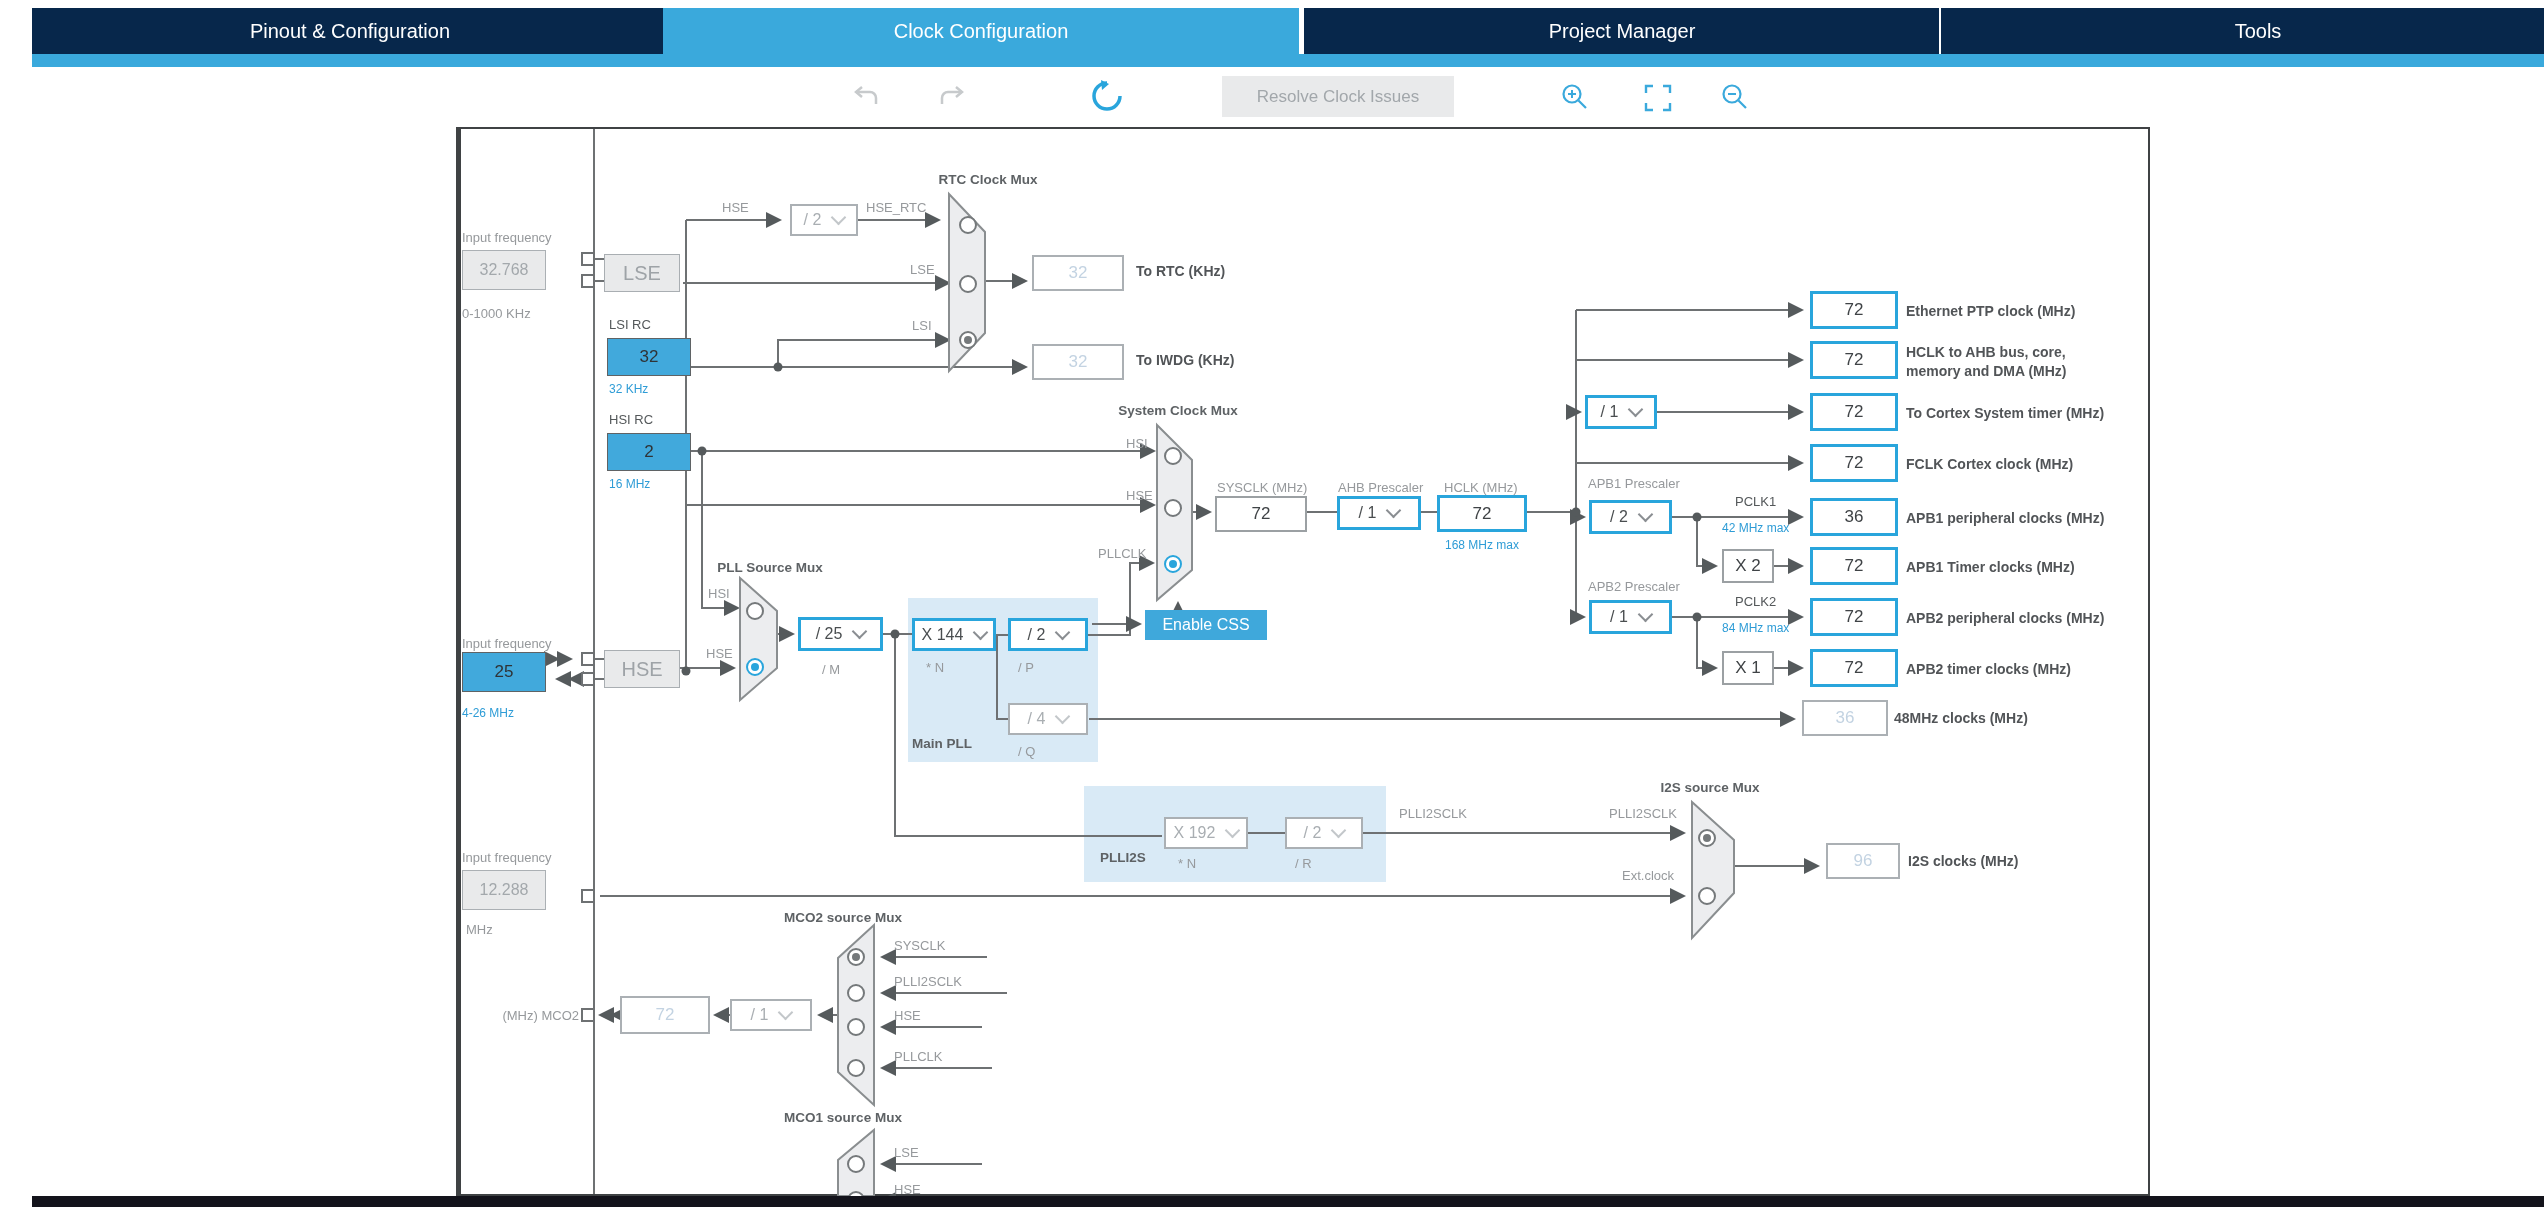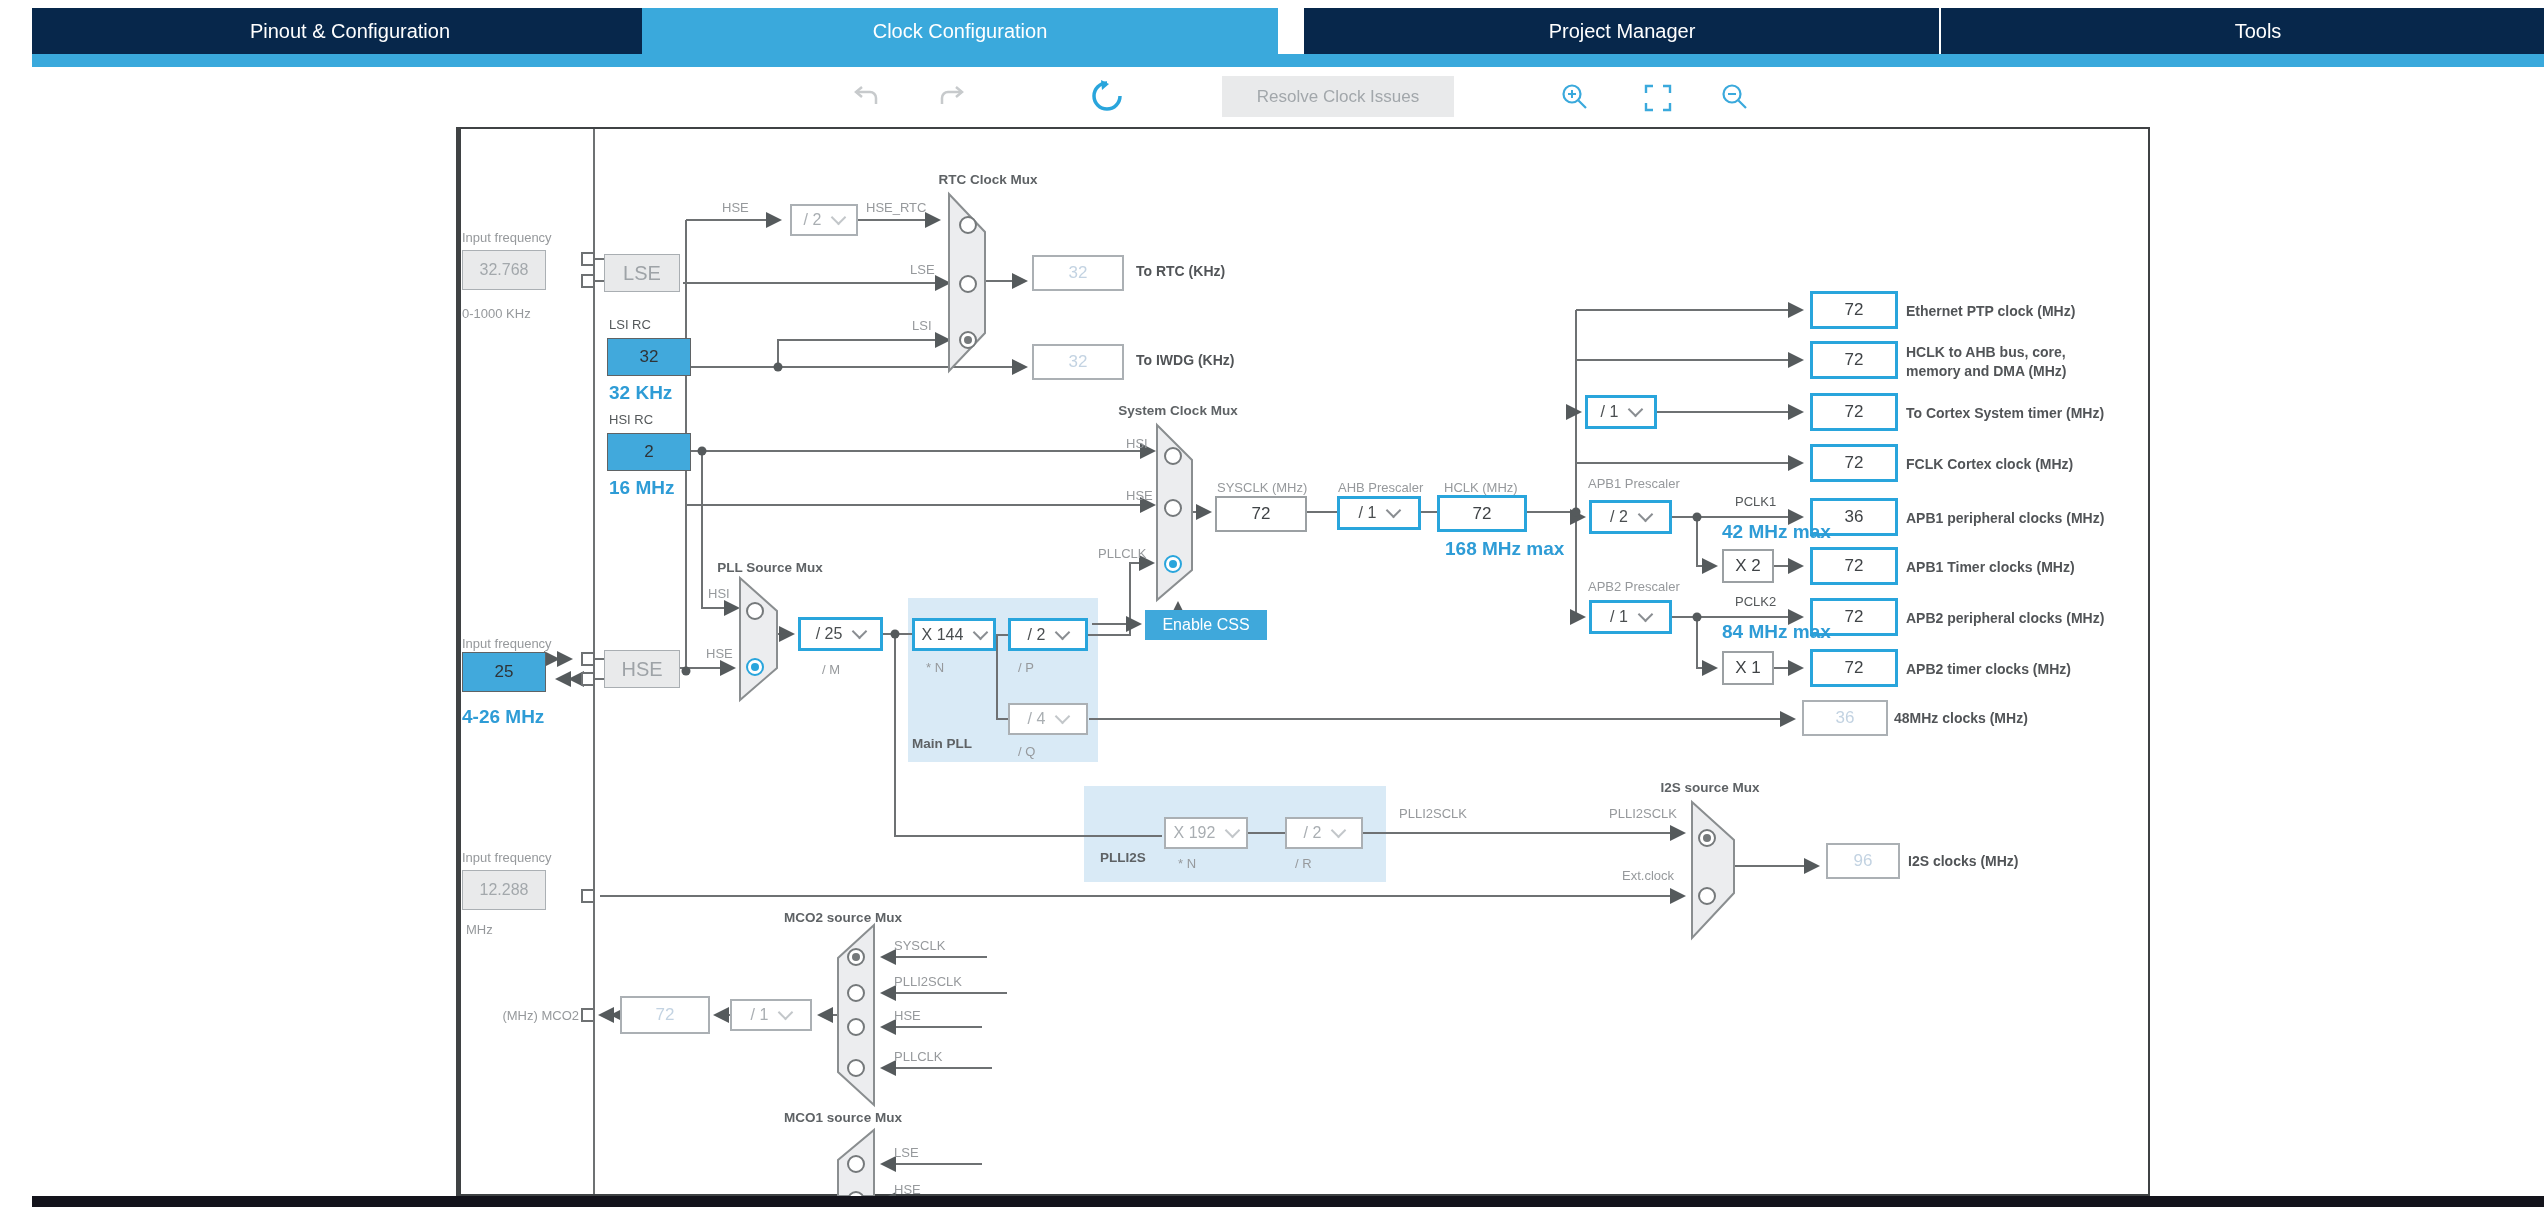--- a/index.html
+++ b/index.html
@@ -16,21 +16,21 @@
   .toolbtn{position:absolute;left:1190px;top:76px;width:232px;height:41px;background:#e9eaeb;
     color:#a2a7ab;font-size:17px;display:flex;align-items:center;justify-content:center;}
   
   .canvas{position:absolute;left:424px;top:127px;width:1694px;height:1069px;background:#fff;
     border:2px solid #3f4244;border-left:5px solid #3f4244;box-sizing:border-box;overflow:hidden;}
   .wires{position:absolute;left:0;top:0;z-index:1;pointer-events:none;}
   .lbl{position:absolute;font-size:13px;color:#96999c;white-space:nowrap;z-index:3;}
   .lbl.dk{color:#54585a;}
   .title{position:absolute;font-size:13.5px;font-weight:bold;color:#5e6265;white-space:nowrap;z-index:3;text-align:center;}
   .outlabel{position:absolute;font-size:14px;font-weight:bold;color:#515457;white-space:nowrap;z-index:3;}
-  .bluenote{position:absolute;font-size:19px;color:#2e9cd6;white-space:nowrap;z-index:3;font-weight:bold;}
+  .bluenote{position:absolute;font-size:12px;color:#2e9cd6;white-space:nowrap;z-index:3;}
   .vbox{position:absolute;background:#fff;border:3px solid #29a5dc;box-sizing:border-box;z-index:2;
     display:flex;align-items:center;justify-content:center;font-size:17px;color:#3f4346;}
   .vbox.plain{border:2px solid #9ba0a3;}
   .vbox.dim{border:2px solid #abb0b4;color:#c3d3e2;}
   .srcbox{position:absolute;box-sizing:border-box;z-index:2;display:flex;align-items:center;justify-content:center;}
   .srcbox.blue{background:#41a9dc;border:1px solid #5f6365;font-size:17px;color:#2f3336;}
   .srcbox.gray{background:#e9eaeb;border:1px solid #a9aeb2;font-size:20px;color:#9ea3a7;}
   .inbox{position:absolute;background:#e9eaeb;border:1px solid #abb0b4;box-sizing:border-box;z-index:2;
     display:flex;align-items:center;justify-content:center;font-size:16px;color:#a3a8ac;}
   .dd{position:absolute;background:#fff;border:3px solid #29a5dc;box-sizing:border-box;z-index:2;
@@ -52,21 +52,21 @@
   .icon{position:absolute;z-index:3;cursor:pointer;}
 </style>
 </head>
 <body>
 
 <div class="app">
 
   <div class="tab dark" style="left:0;width:636px">
       <span>Pinout &amp; Configuration</span>
     </div>
-  <div class="tab active" style="left:610px;width:636px">
+  <div class="tab active" style="left:631px;width:636px">
       <span>Clock Configuration</span>
     </div>
   <div class="tab dark" style="left:1272px;width:636px">
       <span>Project Manager</span>
     </div>
   <div class="tab dark" style="left:1908px;width:636px">
       <span>Tools</span>
     </div>
   <div class="tabdiv" style="left:1907px"></div>
   <div class="bluestrip"></div>

